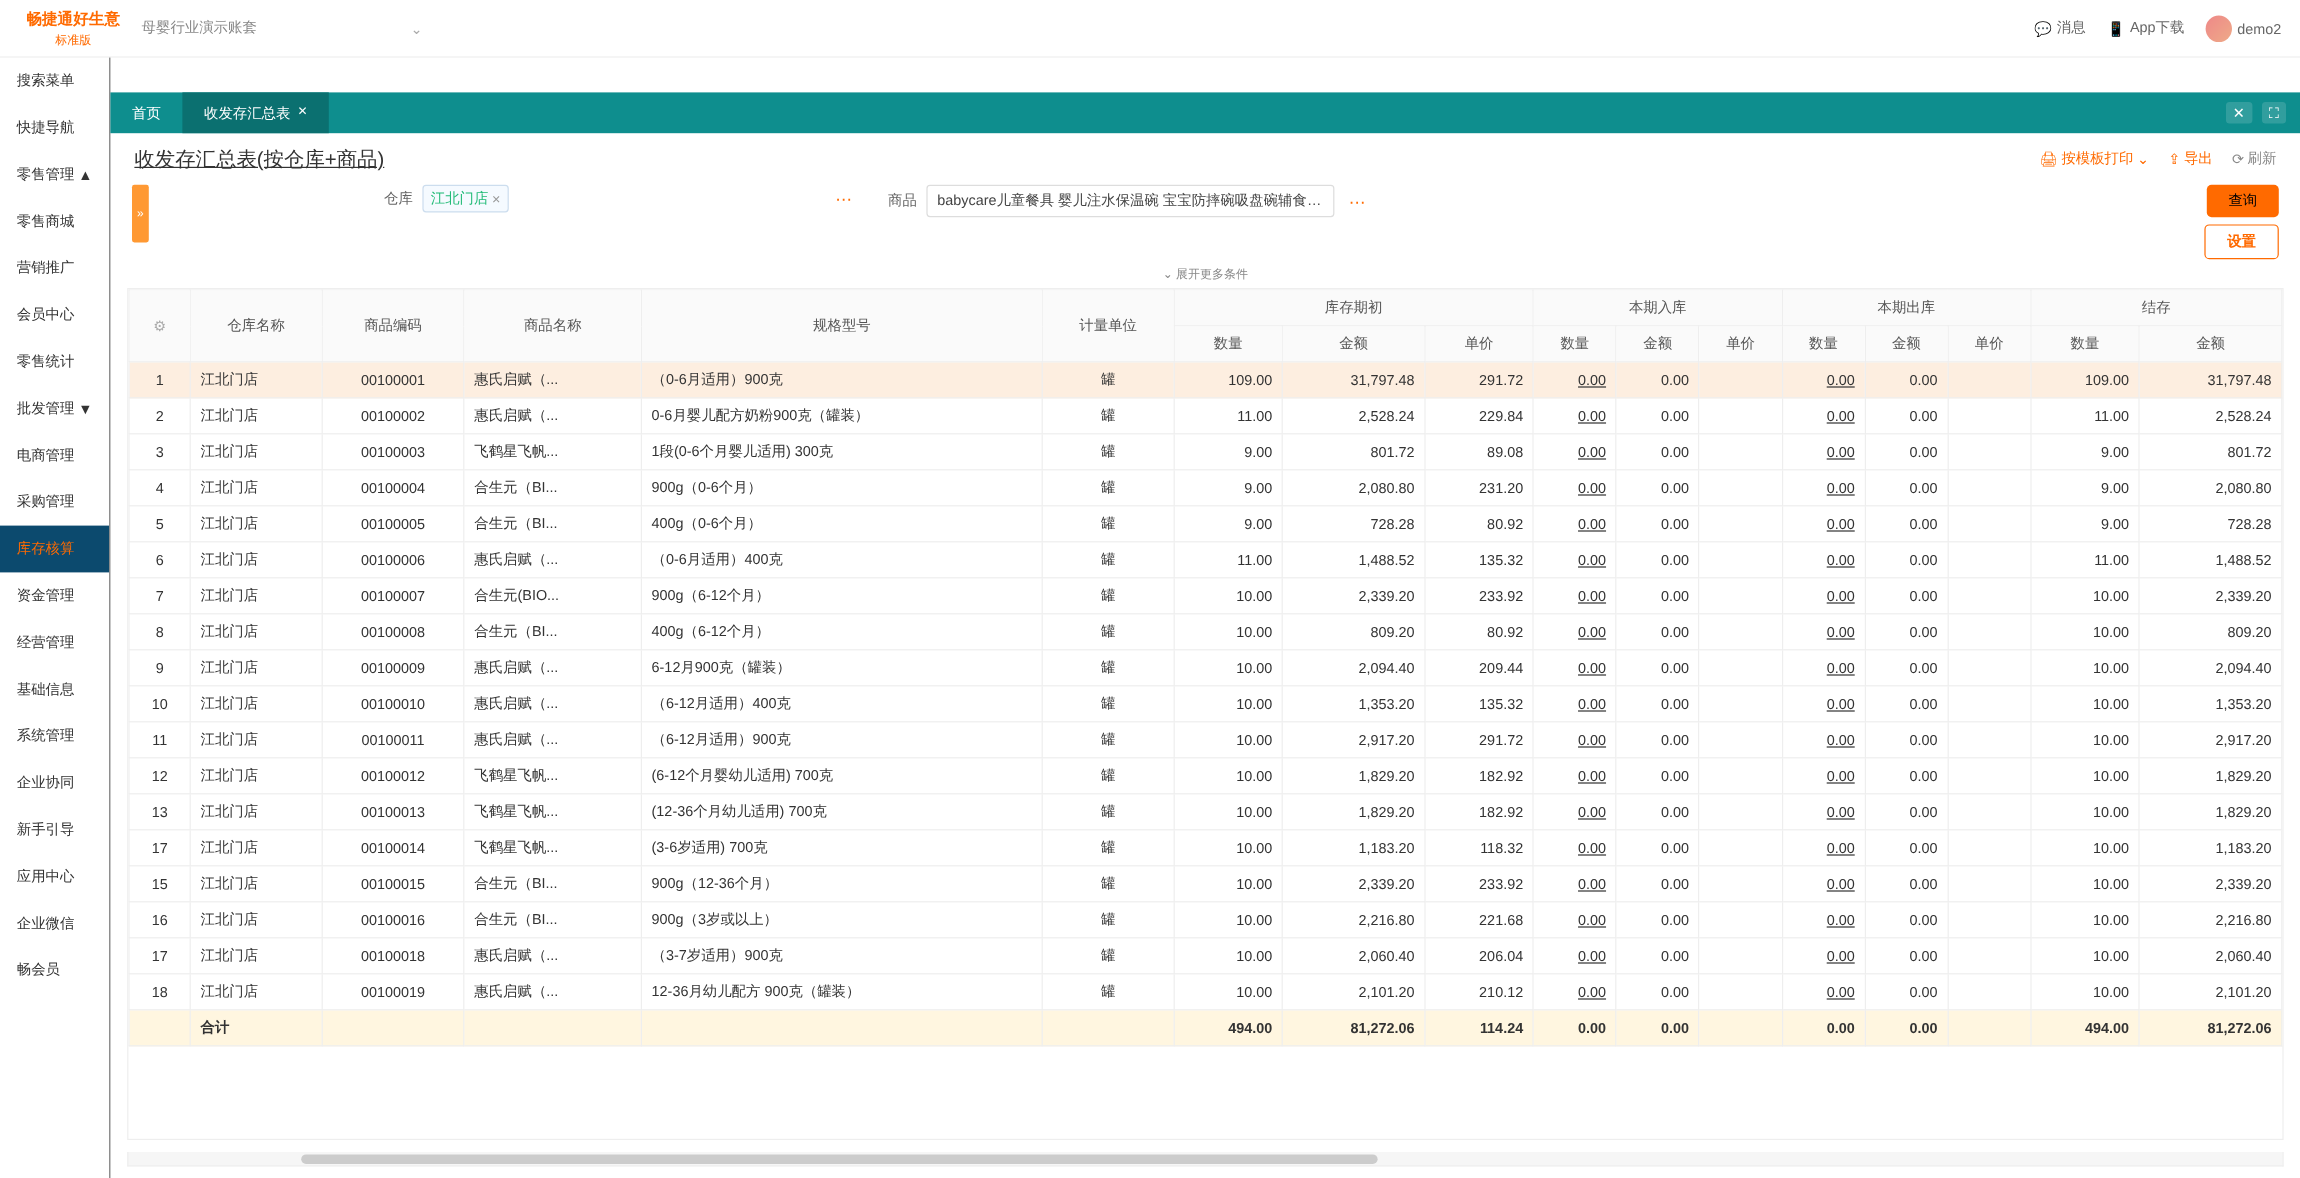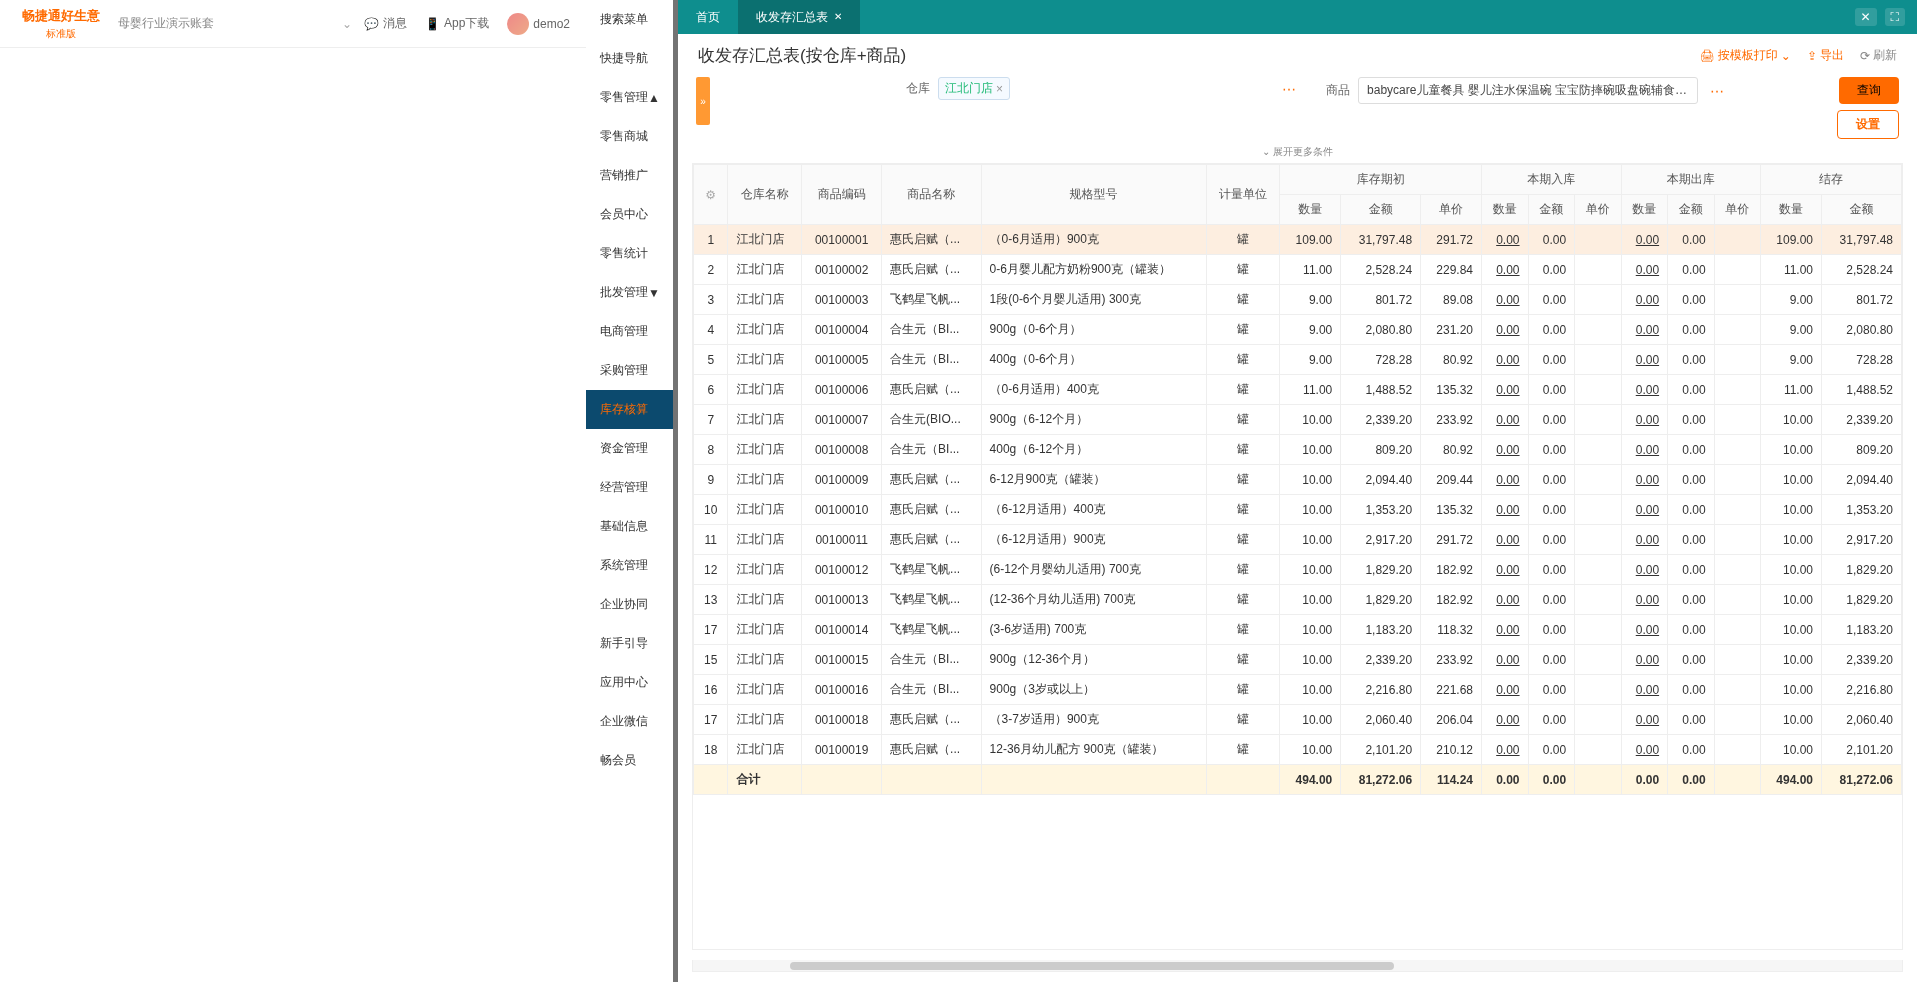--- a/index.html
+++ b/index.html
@@ -1,41 +1,41 @@
 <!DOCTYPE html>
 <html><head>
 <meta charset="utf-8">
 <style>
 * { margin: 0; padding: 0; box-sizing: border-box; }
 body { font-family: 'Microsoft YaHei', -apple-system, sans-serif; font-size: 12px; color: #333; background: #fff; overflow: hidden; }
-.app { display: flex; flex-direction: row; height: 100vh; }
+.app { display: flex; flex-direction: column; height: 100vh; }
 .topbar { display: flex; align-items: center; height: 48px; padding: 0 16px; border-bottom: 1px solid #eee; gap: 12px; }
 .logo-wrap { display: flex; flex-direction: column; align-items: center; padding: 2px 6px; }
 .logo { font-weight: bold; color: #ff6a00; font-size: 13px; }
 .logo-sub { color: #ff6a00; font-size: 10px; margin-top: 2px; }
 .org-sel { flex: 1; display: flex; gap: 8px; align-items: center; color: #888; }
 .org-name { cursor: pointer; }
 .chev { color: #aaa; margin-left: 120px; }
 .top-actions { display: flex; gap: 18px; align-items: center; color: #666; }
 .top-act { display: flex; align-items: center; gap: 4px; cursor: pointer; }
 .avatar { width: 22px; height: 22px; border-radius: 50%; background: linear-gradient(135deg,#e88,#ea8); }
 .main { flex: 1; display: flex; min-height: 0; }
-.sidebar { width: 92px; border-right: 5px solid #737373; overflow: auto; font-size: 12px; color: #333; }
+.sidebar { width: 92px; border-right: 1px solid #737373; overflow: auto; font-size: 12px; color: #333; }
 .side-item { padding: 11px 14px; cursor: pointer; display: flex; justify-content: space-between; align-items: center; white-space: nowrap; }
 .side-item.active { background: #0c4a6e; color: #ff6a00; }
-.content { flex: 1; display: flex; flex-direction: column; min-width: 0; }
+.content { flex: 1; display: flex; flex-direction: column; min-width: 0; margin-top: 29px; }
 .tabs { background: #0e8e8e; display: flex; height: 34px; align-items: center; position: relative; }
 .tab { padding: 0 18px; height: 34px; line-height: 34px; color: #fff; cursor: pointer; display: flex; align-items: center; gap: 6px; }
 .tab.active { background: #0b7070; }
 .tab-close { font-size: 10px; }
 .tabs-right { margin-left: auto; display: flex; gap: 8px; padding-right: 12px; color: #fff; }
 .tabs-right span { cursor: pointer; background: rgba(255,255,255,0.15); padding: 2px 6px; border-radius: 3px; font-size: 12px; }
 .page { flex: 1; display: flex; flex-direction: column; padding: 0; min-height: 0; }
 .page-head { display: flex; align-items: center; padding: 10px 20px 4px; gap: 20px; }
-.page-title { font-size: 17px; color: #333; font-weight: 400; }
+.page-title { font-size: 17px; color: #333; font-weight: 400; text-decoration: underline; }
 .page-head-actions { margin-left: auto; display: flex; gap: 16px; font-size: 12px; color: #ff6a00; }
 .hact { cursor: pointer; display: flex; align-items: center; gap: 3px; }
 .hact.grey { color: #888; }
 .filters { display: flex; padding: 6px 18px 2px; gap: 26px; align-items: flex-start; position: relative; }
 .toggle-bar { width: 14px; height: 48px; background: #ff9933; border-radius: 2px; color: #fff; display: flex; align-items: center; justify-content: center; cursor: pointer; font-size: 10px; }
 .filter-col { display: flex; gap: 8px; align-items: center; }
 .flabel { color: #666; }
 .date-opts { display: flex; gap: 4px; align-items: baseline; flex-direction: column; }
 .date-row { display: flex; gap: 4px; align-items: center; }
 .date-row span { padding: 1px 5px; cursor: pointer; color: #666; }

